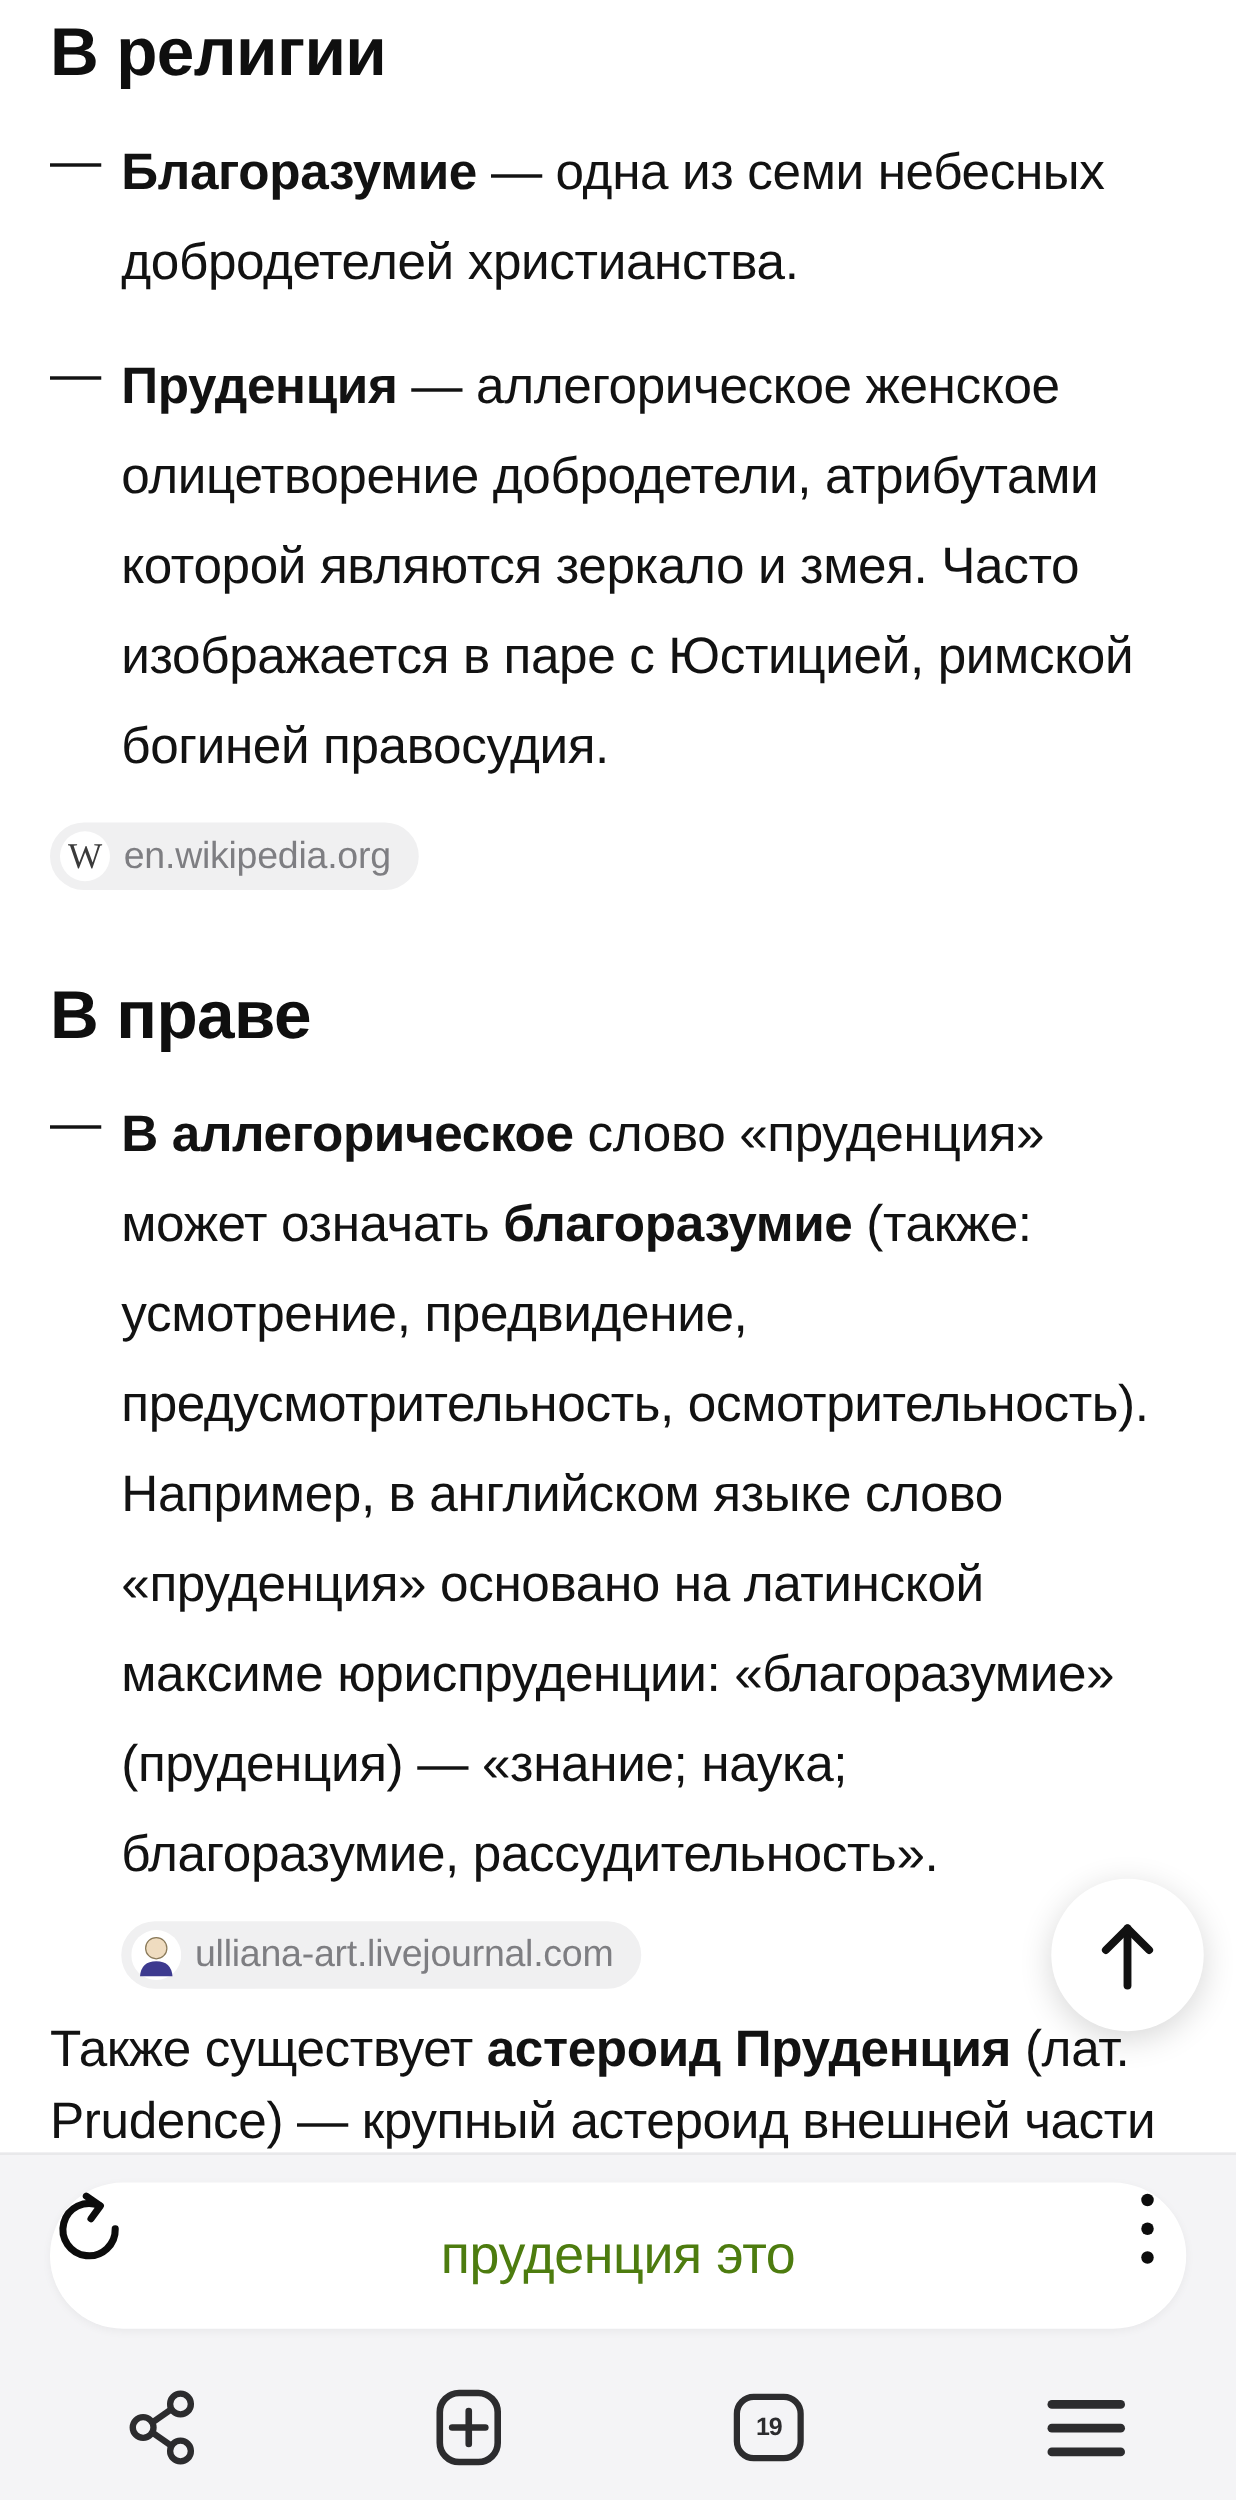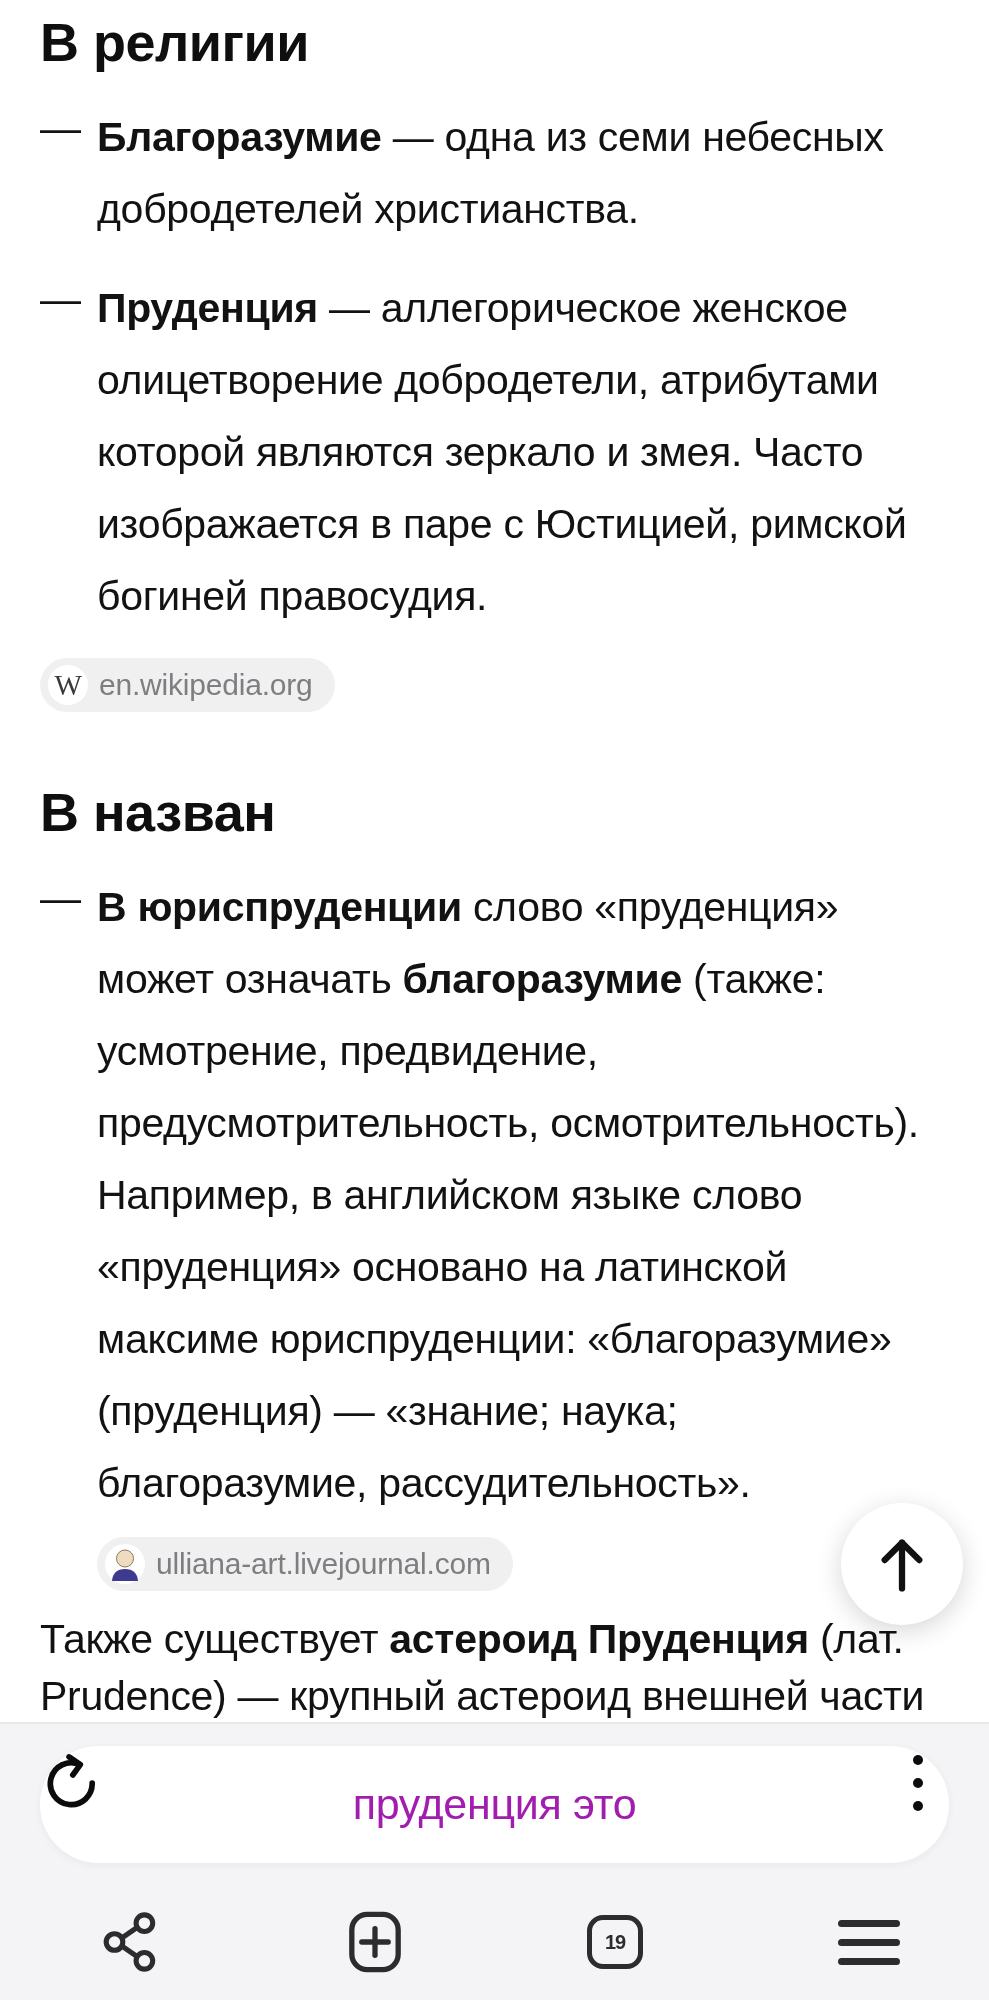--- a/index.html
+++ b/index.html
@@ -72,21 +72,21 @@
   .address-bar{
     position:absolute;left:40px;top:22px;width:909px;height:117px;
     background:#fff;border-radius:59px;box-shadow:0 2px 8px rgba(0,0,0,0.05);
     display:flex;align-items:center;justify-content:center;cursor:pointer;
   }
   .reload-btn{
     position:absolute;left:40px;top:28px;width:62px;height:62px;
     background:none;border:none;padding:0;cursor:pointer;
   }
   .query-text{
-    font-size:43px;color:#a21caf;letter-spacing:-0.3px;font-weight:400;
+    font-size:43px;color:#4d7c0f;letter-spacing:-0.3px;font-weight:400;
   }
   .kebab-btn{
     position:absolute;right:46px;top:24px;width:50px;height:70px;
     background:none;border:none;display:flex;flex-direction:column;
     align-items:center;justify-content:center;gap:13px;cursor:pointer;
   }
   .kebab-btn i{width:10px;height:10px;border-radius:50%;background:#0c0c0c;}
 
   .toolbar-row{position:absolute;left:0;top:182px;width:989px;height:72px;}
   .tb-btn{
@@ -120,26 +120,26 @@
     </div>
   </div>
 
   <span class="badge badge-block">
     <span class="fav-circle">
         <span class="wiki-w">W</span>
       </span>
     <span>en.wikipedia.org</span>
   </span>
 
-  <h2 class="section-heading h-after-badge">В назван</h2>
+  <h2 class="section-heading h-after-badge">В праве</h2>
 
   <div class="bullets">
     <div class="bullet bullet-first">
       <span class="bullet-marker">—</span>
-      <span class="bullet-text"><b>В юриспруденции</b><span> слово «пруденция» может означать </span><b>благоразумие</b><span> (также: усмотрение, предвидение, предусмотрительность, осмотрительность). Например, в английском языке слово «пруденция» основано на латинской максиме юриспруденции: «благоразумие» (пруденция) — «знание; наука; благоразумие, рассудительность».</span></span>
+      <span class="bullet-text"><b>В аллегорическое</b><span> слово «пруденция» может означать </span><b>благоразумие</b><span> (также: усмотрение, предвидение, предусмотрительность, осмотрительность). Например, в английском языке слово «пруденция» основано на латинской максиме юриспруденции: «благоразумие» (пруденция) — «знание; наука; благоразумие, рассудительность».</span></span>
     </div>
   </div>
 
   <span class="badge badge-indent">
     <svg class="avatar-svg" viewBox="0 0 40 40">
       <circle cx="20" cy="20" r="20" fill="#ffffff"></circle>
       <circle cx="20" cy="14.5" r="8.5" fill="#efdcc0" stroke="#8a7a5a" stroke-width="1"></circle>
       <path d="M7 37 Q8 25 20 25 Q32 25 33 37 Z" fill="#3d3a8f"></path>
     </svg>
     <span>ulliana-art.livejournal.com</span>

